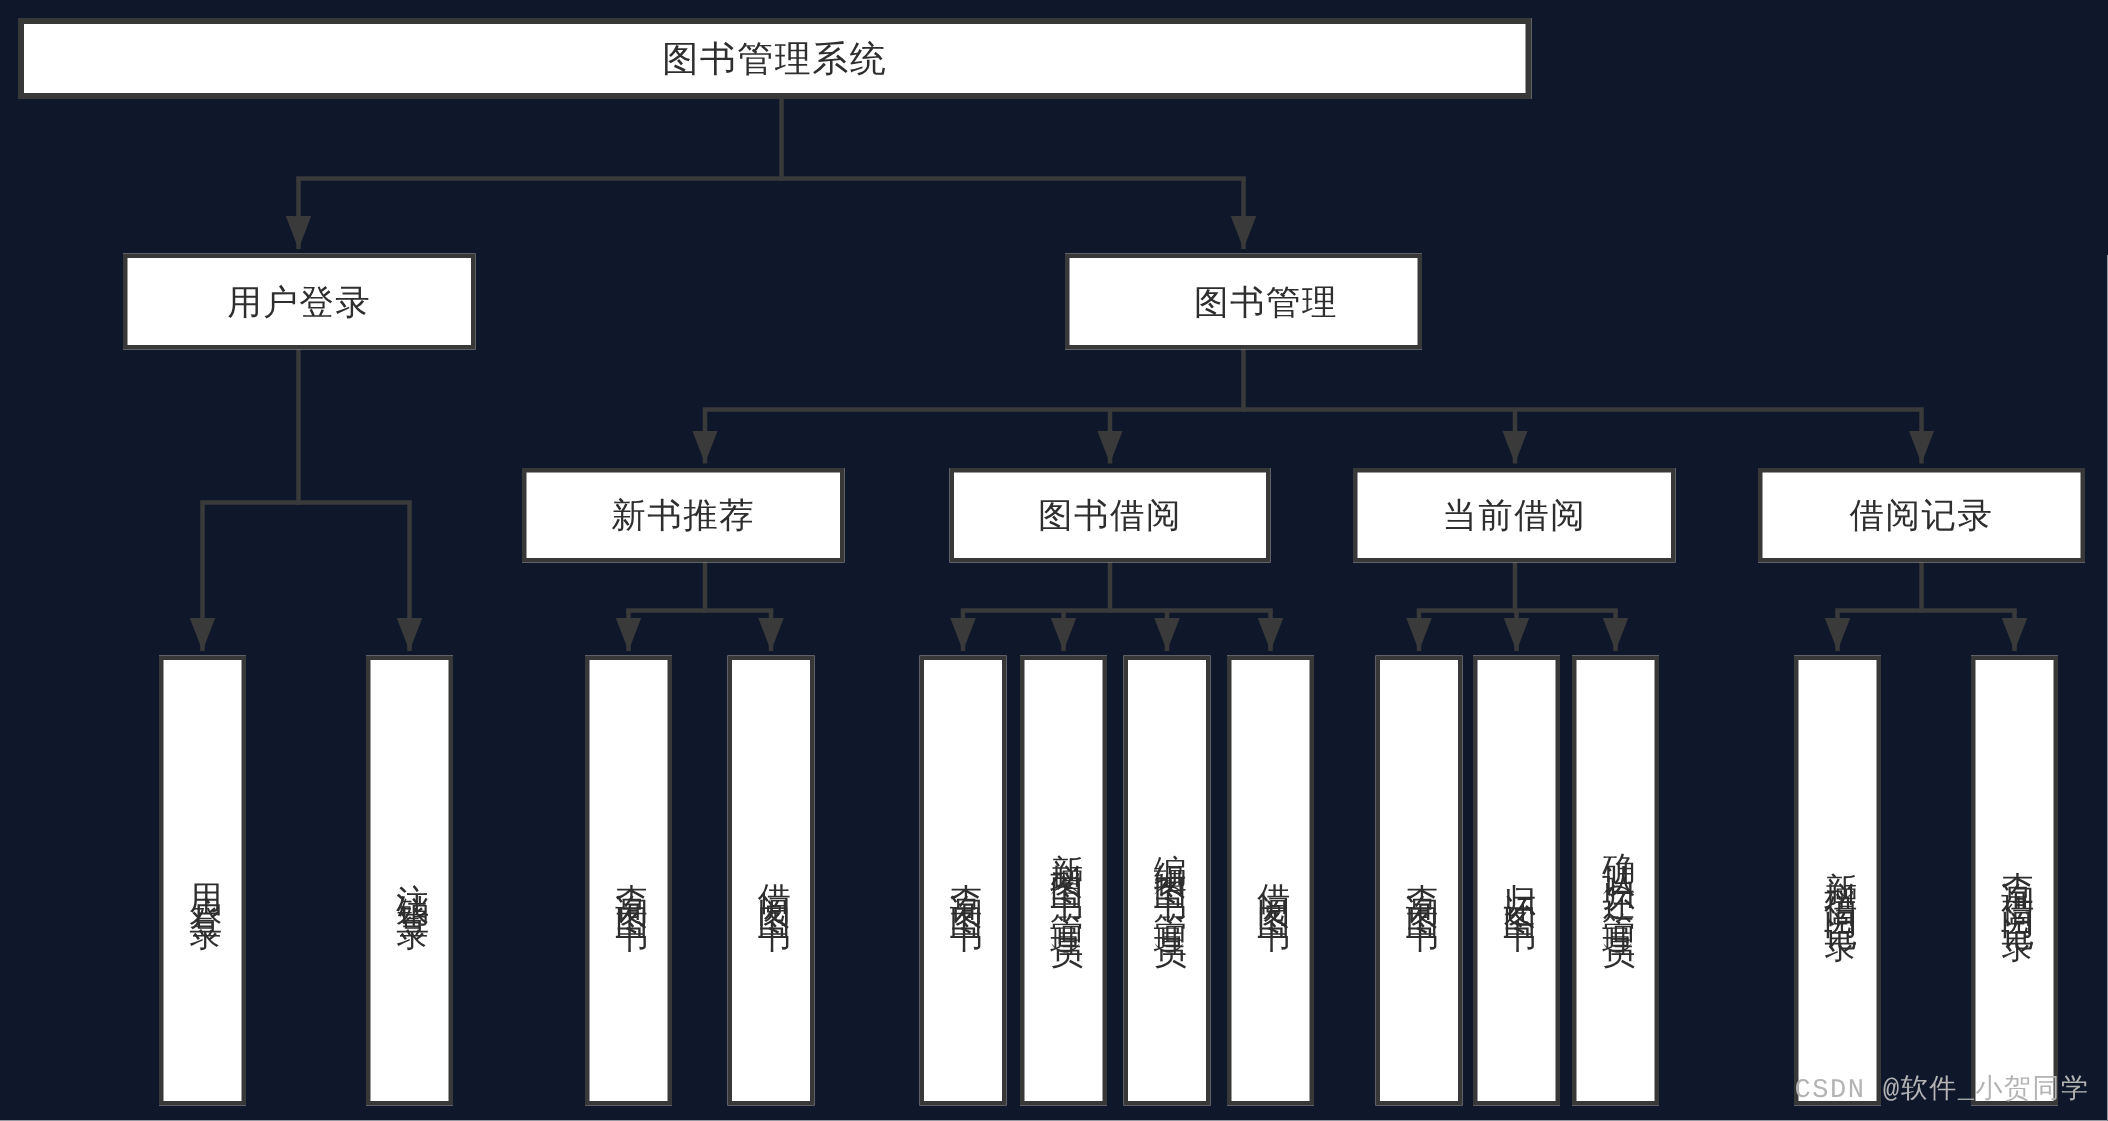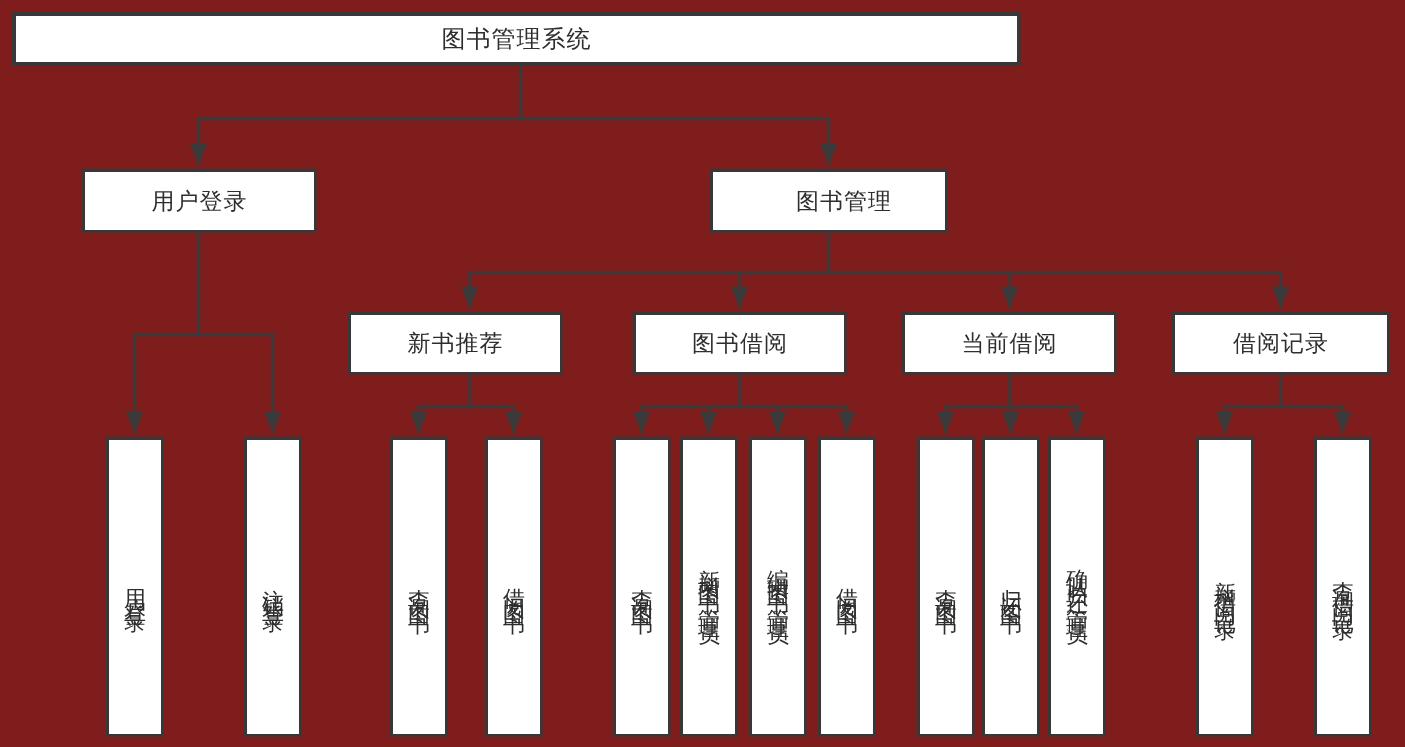--- a/index.html
+++ b/index.html
@@ -1,20 +1,20 @@
 <!DOCTYPE html>
 <html><head>
 <meta charset="utf-8">
 <style>
   html,body{margin:0;padding:0;background:#ffffff;}
   .stage{
     position:relative;
     width:1405px;height:747px;
-    background:#7f1d1d;
-    font-family:Liberation Serif, serif;
+    background:#0f172a;
+    font-family:Liberation Mono, monospace;
     overflow:hidden;
   }
   .connectors{position:absolute;left:0;top:0;width:1405px;height:747px;}
   .connectors line{stroke:#3a3a3a;stroke-width:3;}
   .node{
     position:absolute;
     box-sizing:border-box;
     border:3px solid #383838;
     background:#ffffff;
     color:#2e2e2e;
@@ -173,14 +173,15 @@
     <span class="vlabel">确认归还（管理员）</span>
   </div>
 
   <div class="node" style="left:1196px;top:437px;width:58px;height:300px;">
     <span class="vlabel">新增借阅记录</span>
   </div>
   <div class="node" style="left:1314px;top:437px;width:58px;height:300px;">
     <span class="vlabel">查询借阅记录</span>
   </div>
 
+  <div class="watermark">CSDN @软件_小贺同学</div>
 
 </div>
 
 </body></html>

